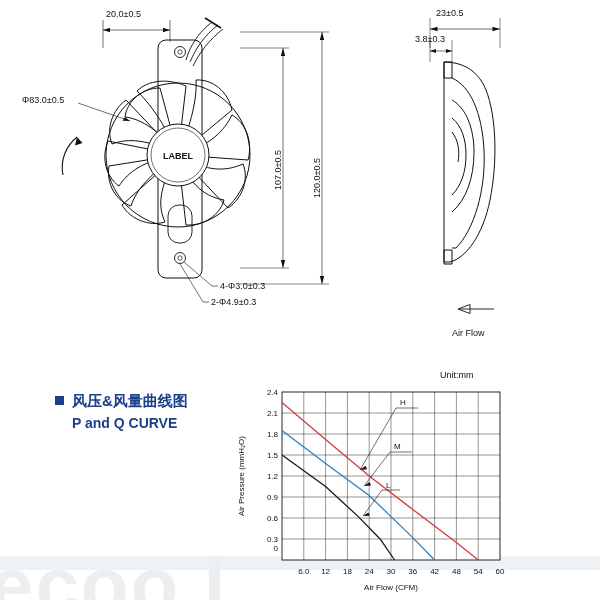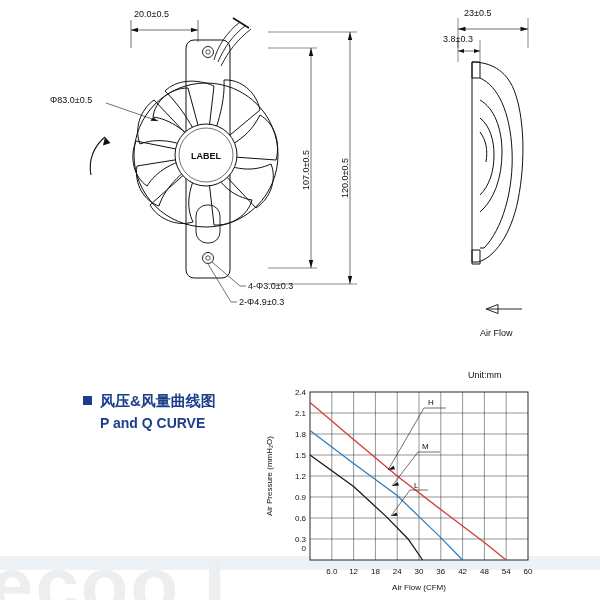--- a/index.html
+++ b/index.html
@@ -5,21 +5,21 @@
   html,body{margin:0;padding:0;}
   body{width:600px;height:600px;background:#ffffff;font-family:"Liberation Sans",sans-serif;position:relative;overflow:hidden;}
   .page{position:absolute;inset:0;}
   svg{display:block;}
   .lbl{font-family:"Liberation Sans",sans-serif;font-size:9px;fill:#111;}
   .lbl-sm{font-family:"Liberation Sans",sans-serif;font-size:8px;fill:#111;}
   .lbl-cn{font-family:"Liberation Sans",sans-serif;font-size:15px;font-weight:bold;fill:#1b3f8b;}
   .lbl-en{font-family:"Liberation Sans",sans-serif;font-size:14px;font-weight:bold;fill:#1b3f8b;}
   .watermark{position:absolute;left:-10px;top:540px;font-size:78px;font-weight:bold;color:#eceef0;letter-spacing:2px;font-family:"Liberation Sans",sans-serif;white-space:nowrap;z-index:0;}
   .wmband{position:absolute;left:0;top:556px;width:600px;height:14px;background:#dfe8ef;opacity:.55;z-index:0;}
-  .content{position:relative;z-index:2;margin-left:28px;}
+  .content{position:relative;z-index:2;}
 </style>
 </head>
 <body>
 
 <div class="page">
   <div class="wmband"></div>
   <div class="watermark">ecoo   I</div>
 
   <div class="content">
   <svg width="600" height="600" viewBox="0 0 600 600">

